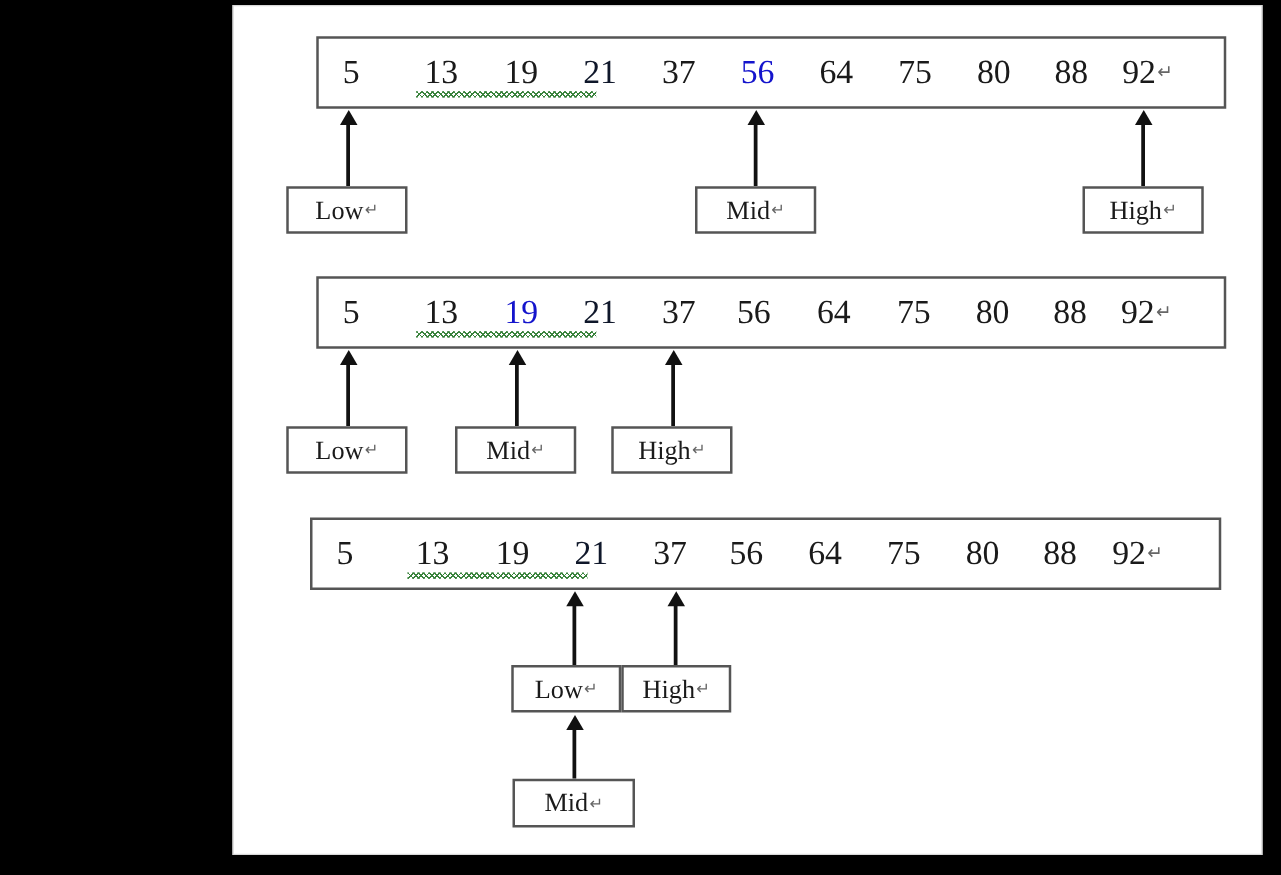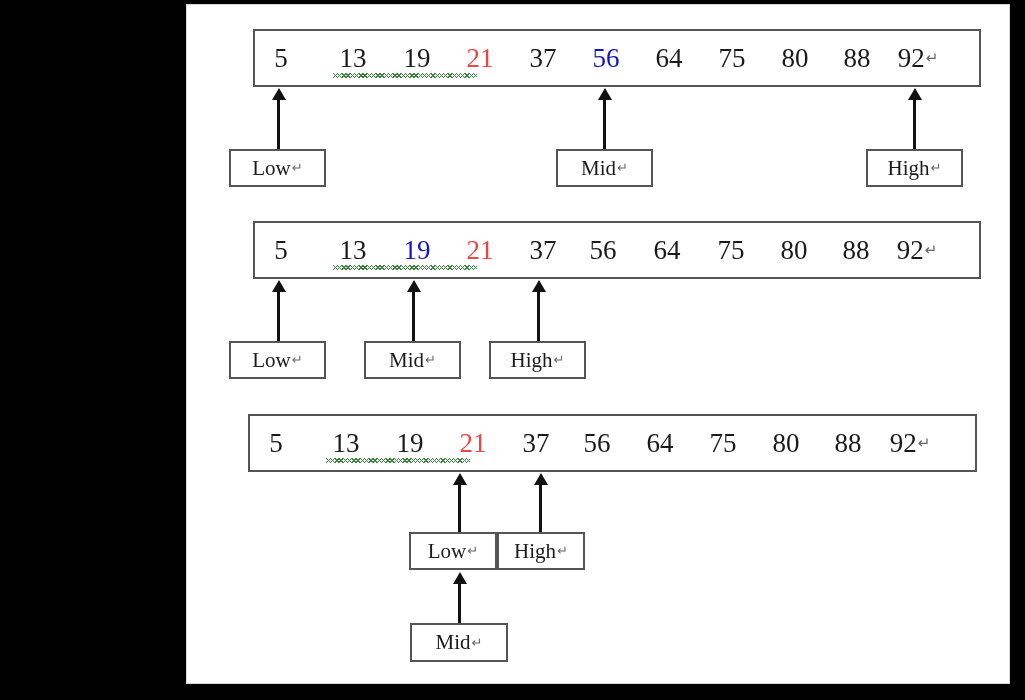--- a/index.html
+++ b/index.html
@@ -45,21 +45,21 @@
   .cell {
     position: absolute;
     top: 50%;
     transform: translate(-50%, -50%);
     font-size: 27px;
     line-height: 1;
     color: #1a1a1a;
     white-space: nowrap;
     font-family: "Liberation Serif", serif;
   }
-  .cell.red   { color: #ef4444; text-align: right; }
+  .cell.red   { color: #0f172a; text-align: right; }
   .cell.blue  { color: #1414cc; }
   .cell .pilcrow {
     font-size: 15px;
     color: #666666;
     vertical-align: 4px;
     margin-left: 1px;
   }
   
   .squiggle {
     position: absolute;

